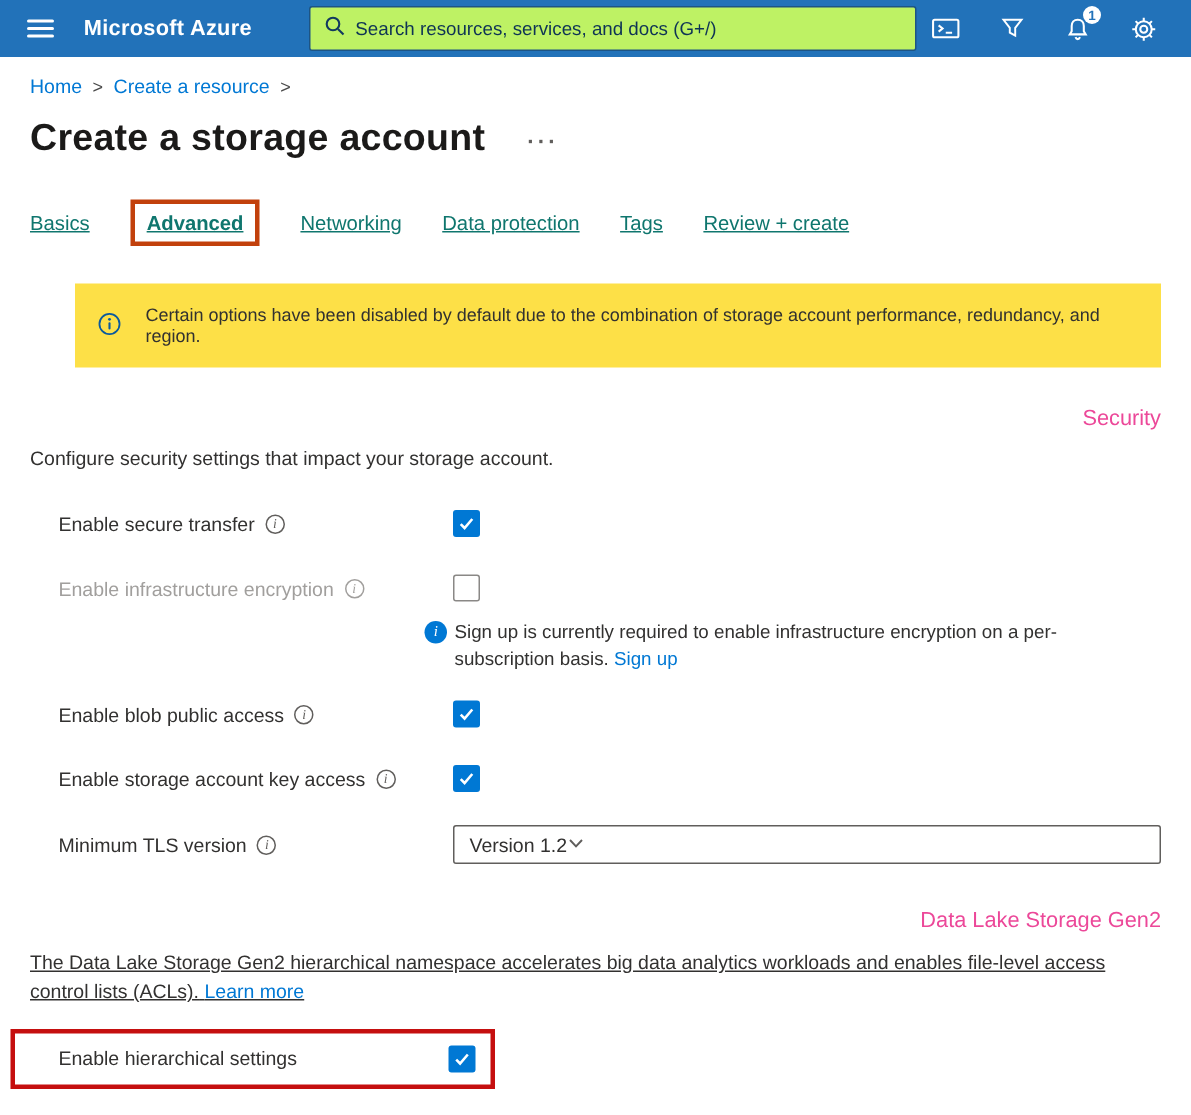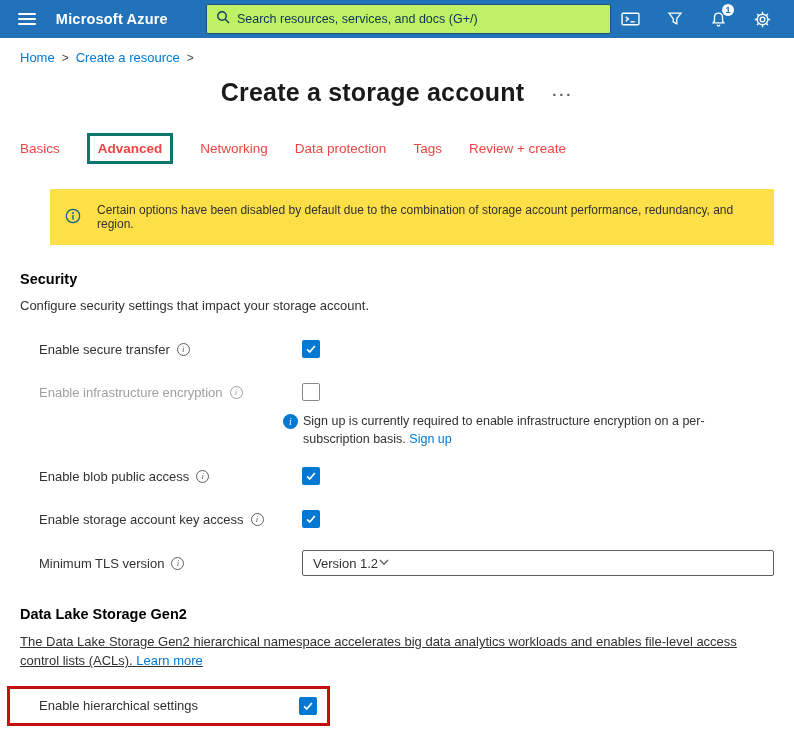--- a/index.html
+++ b/index.html
@@ -40,38 +40,38 @@
     border-radius: 50%; width: 12px; height: 12px; line-height: 12px; text-align: center;
   }
 
   
   .content { padding: 0 20px; }
 
   .breadcrumb { margin-top: 12px; font-size: 13px; display: flex; align-items: center; gap: 7px; height: 15px; }
   .breadcrumb a { color: #0078d4; text-decoration: none; cursor: pointer; }
   .sep::before { content: ">"; color: #4a4a4a; font-size: 12px; }
 
-  .title-row { margin-top: 13px; display: flex; align-items: center; gap: 28px; height: 29px; justify-content: center; }
+  .title-row { margin-top: 13px; display: flex; align-items: center; gap: 28px; height: 29px; }
   h1 { font-size: 25px; font-weight: 700; color: #1b1a19; letter-spacing: .2px; }
   .more { color: #605e5c; font-size: 15px; letter-spacing: 2px; cursor: pointer; margin-top: 4px; }
   .more::before { content: "\00b7\00b7\00b7"; font-weight: 700; }
 
   .tabs { margin-top: 24px; display: flex; align-items: center; gap: 27px; font-size: 13.5px; height: 34px; }
-  .tab { cursor: pointer; color: #ef4444; white-space: nowrap; }
-  .tab-highlight { border: 3px solid #0f766e; padding: 5px 8px; font-weight: 700; }
+  .tab { cursor: pointer; color: #0f766e; white-space: nowrap; text-decoration: underline; }
+  .tab-highlight { border: 3px solid #c2410c; padding: 5px 8px; font-weight: 700; }
 
   .banner {
     margin-top: 24px; background: #fde047;
     min-height: 46px; padding: 14px 15px;
     display: flex; align-items: center; gap: 16px;
     font-size: 12px; color: #323130; margin-left: 30px;
   }
   .banner svg { flex: none; }
 
-  .section-h { margin-top: 26px; font-size: 14.5px; font-weight: 700; color: #000000; height: 17px; }
+  .section-h { margin-top: 26px; font-size: 14.5px; font-weight: 400; color: #ec4899; height: 17px; text-align: right; }
   .section-desc { margin-top: 10px; font-size: 13px; color: #323130; height: 16px; }
 
   .row { display: flex; align-items: center; height: 18px; }
   .mt26 { margin-top: 26px; } .mt25 { margin-top: 25px; }
   .mt22 { margin-top: 22px; } .mt19 { margin-top: 19px; }
   .flabel { width: 263px; font-size: 13px; color: #323130; display: flex; align-items: center; gap: 7px; flex: none; margin-left: 19px; }
   .flabel.dim { color: #a19f9d; }
 
   .inf {
     width: 13px; height: 13px; border: 1px solid #605e5c; border-radius: 50%;

